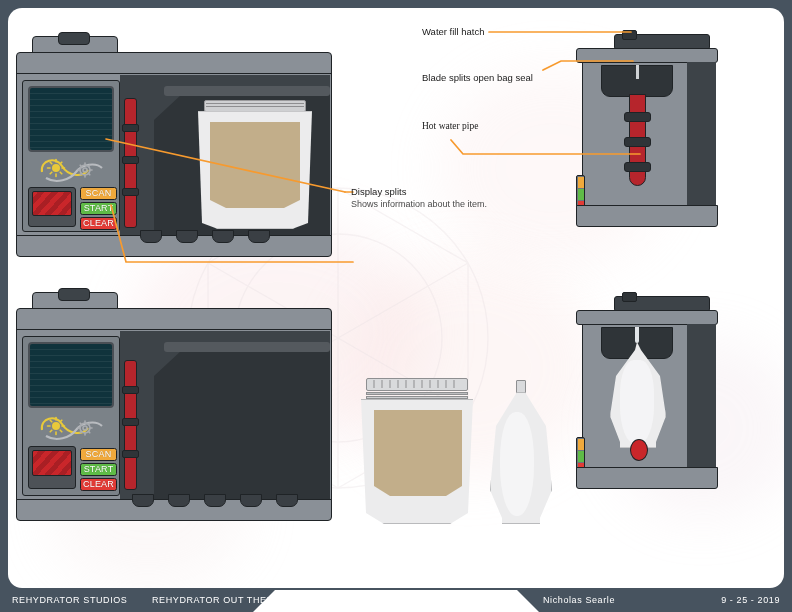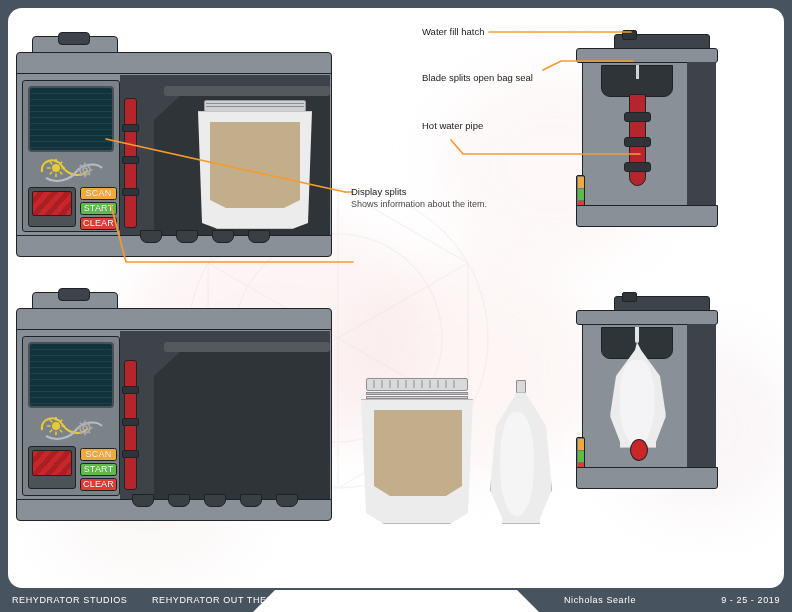--- a/index.html
+++ b/index.html
@@ -25,21 +25,21 @@
   .wm .wm2{font-size:26px;letter-spacing:6px;line-height:1.3;}
 
   
   .footer{
     position:absolute;left:0;bottom:0;width:792px;height:22px;
     background:#47535f;color:#ffffff;
   }
   .footer span{position:absolute;top:5px;font-size:9px;letter-spacing:.6px;white-space:nowrap;}
   .f-studio{left:12px;}
   .f-place{left:152px;}
-  .f-author{left:564px;text-align:center;}
+  .f-author{left:543px;text-align:center;}
   .f-date{right:12px;}
   .notch{
     position:absolute;left:253px;top:0;width:286px;height:22px;background:#ffffff;
     clip-path:polygon(22px 0,264px 0,286px 22px,0 22px);
   }
 
   
   .titleblock{position:absolute;left:0;right:0;bottom:24px;text-align:center;}
   .title{
     font-size:21px;letter-spacing:-.3px;color:#1d1d1f;font-weight:400;
@@ -343,21 +343,21 @@
   </svg>
 
   <div class="anno" style="left:414px;top:18px;">
     <div class="a-title">Water fill hatch</div>
   </div>
 
   <div class="anno" style="left:414px;top:64px;">
     <div class="a-title">Blade splits open bag seal</div>
   </div>
 
-  <div class="anno" style="left:414px;top:112px;">
+  <div class="anno" style="left:414px;top:112px;font-family:Liberation Serif, serif;">
     <div class="a-title">Hot water pipe</div>
   </div>
 
   <div class="anno" style="left:343px;top:178px;">
     <div class="a-title">Display splits</div>
     <div class="a-desc">Shows information about the item.</div>
   </div>
 
 
 </div>

